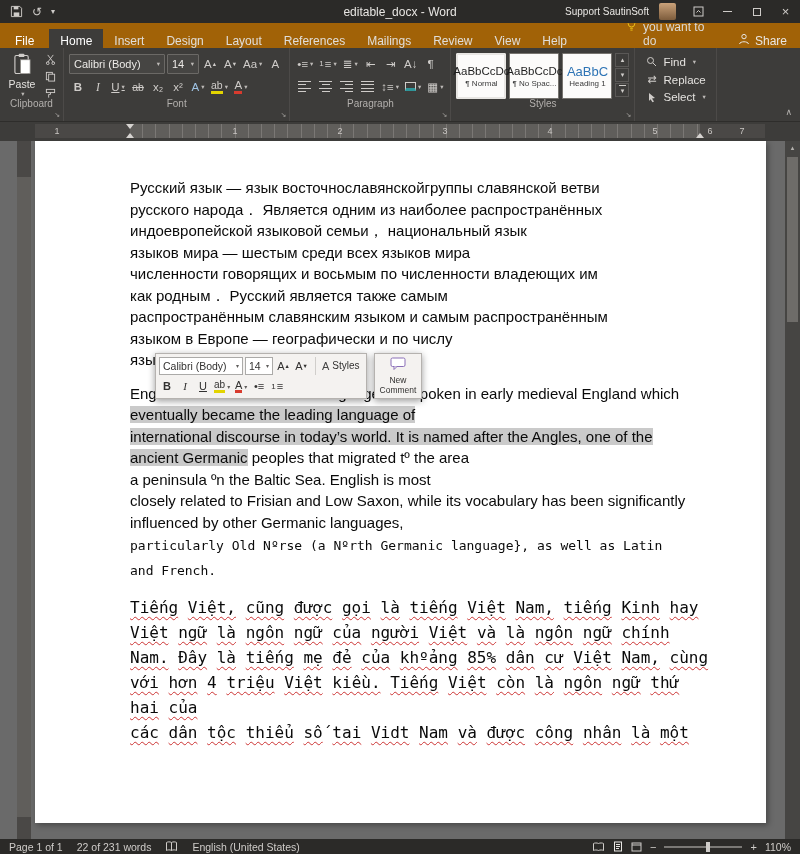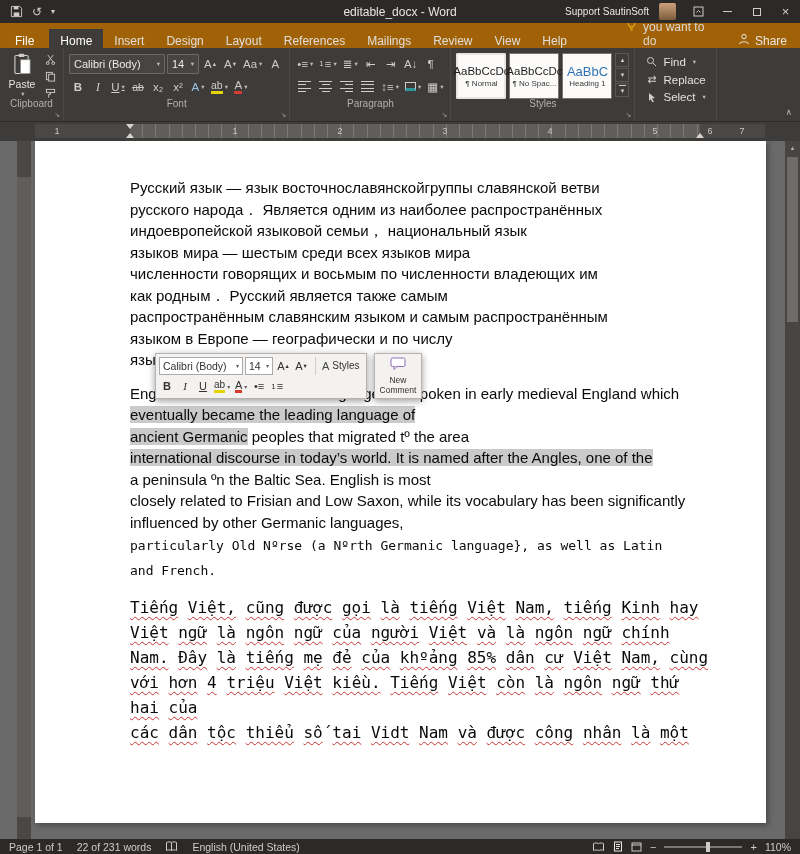--- a/index.html
+++ b/index.html
@@ -449,22 +449,22 @@
             <div class="dline"><span>языков мира — шестым среди всех языков мира</span></div>
             <div class="dline"><span>численности говорящих и восьмым по численности владеющих им</span></div>
             <div class="dline"><span>как родным． Русский является также самым</span></div>
             <div class="dline"><span>распространённым славянским языком и самым распространённым</span></div>
             <div class="dline"><span>языком в Европе — географически и по числу</span></div>
             <div class="dline"><span>языка</span></div>
           </div>
           <div class="para f-sans gap">
             <div class="dline"><span>English is a West Germanic language first spoken in early medieval England which</span></div>
             <div class="dline"><span class="hl">eventually became the leading language of</span></div>
+            <div class="dline"><span class="hl">international discourse in today’s world. It is named after the Angles, one of the</span></div>
             <div class="dline"><span class="hl">ancient Germanic</span><span> peoples that migrated tº the area</span></div>
-            <div class="dline"><span class="hl">international discourse in today’s world. It is named after the Angles, one of the</span></div>
             <div class="dline"><span>a peninsula ºn the Baltic Sea. English is most</span></div>
             <div class="dline"><span>closely related to Frisian and Low Saxon, while its vocabulary has been significantly</span></div>
             <div class="dline"><span>influenced by other Germanic languages,</span></div>
           </div>
           <div class="para f-mono-sm">
             <div class="dline"><span>particularly Old Nºrse (a Nºrth Germanic language}, as well as Latin</span></div>
             <div class="dline"><span>and French.</span></div>
           </div>
           <div class="para f-mono gap">
             <div class="dline"><span class="sq">Tiếng</span> <span class="sq">Việt,</span> <span class="sq">cũng</span> <span class="sq">được</span> <span class="sq">gọi</span> <span class="sq">là</span> <span class="sq">tiếng</span> <span class="sq">Việt</span> <span class="sq">Nam,</span> <span class="sq">tiếng</span> <span class="sq">Kinh</span> <span class="sq">hay</span></div>

